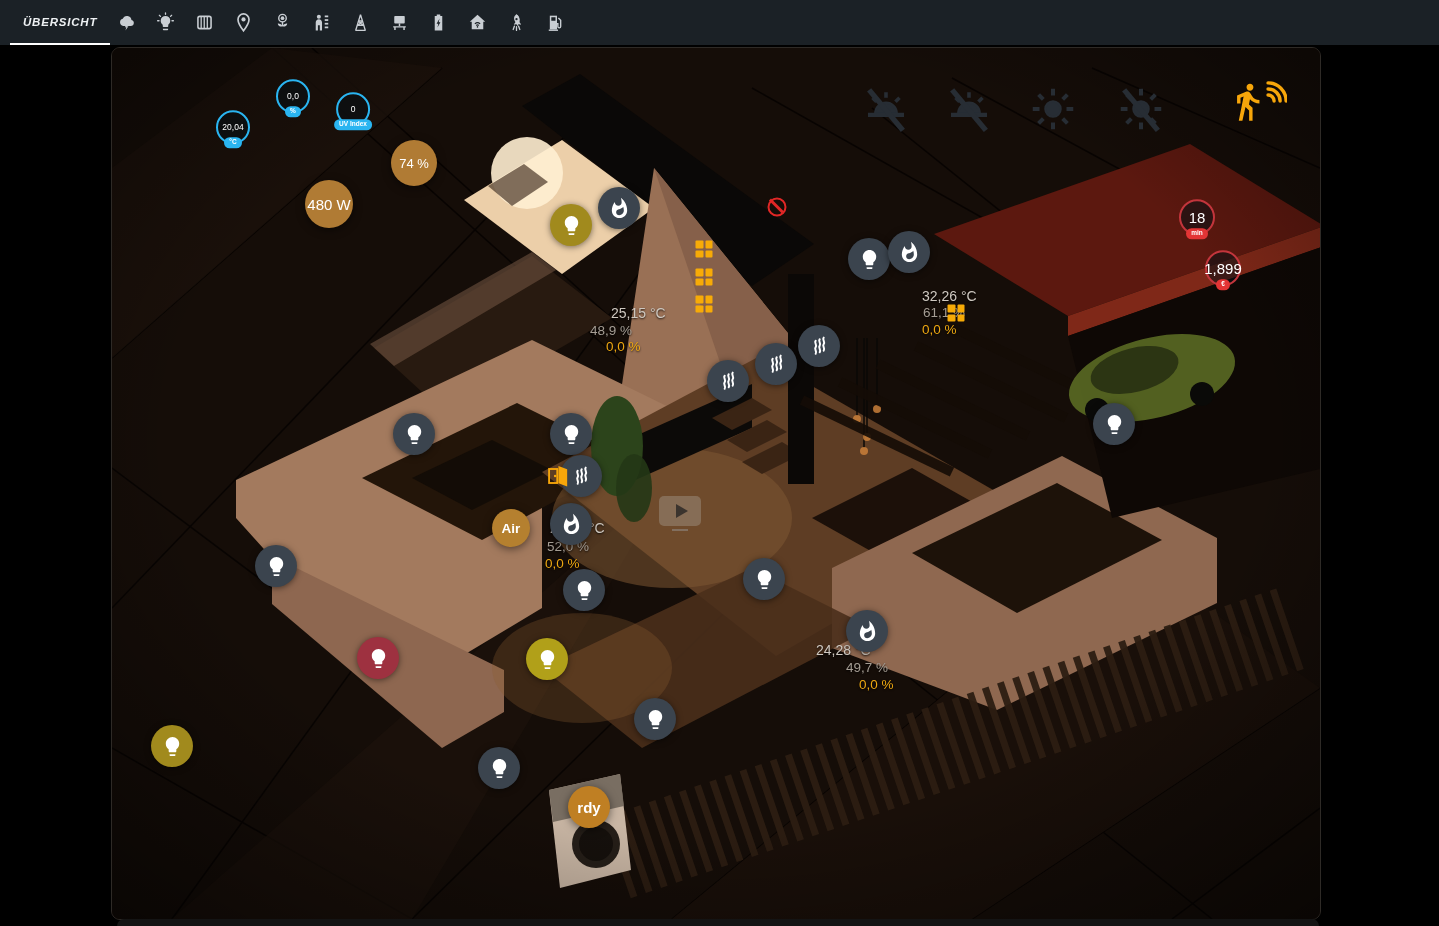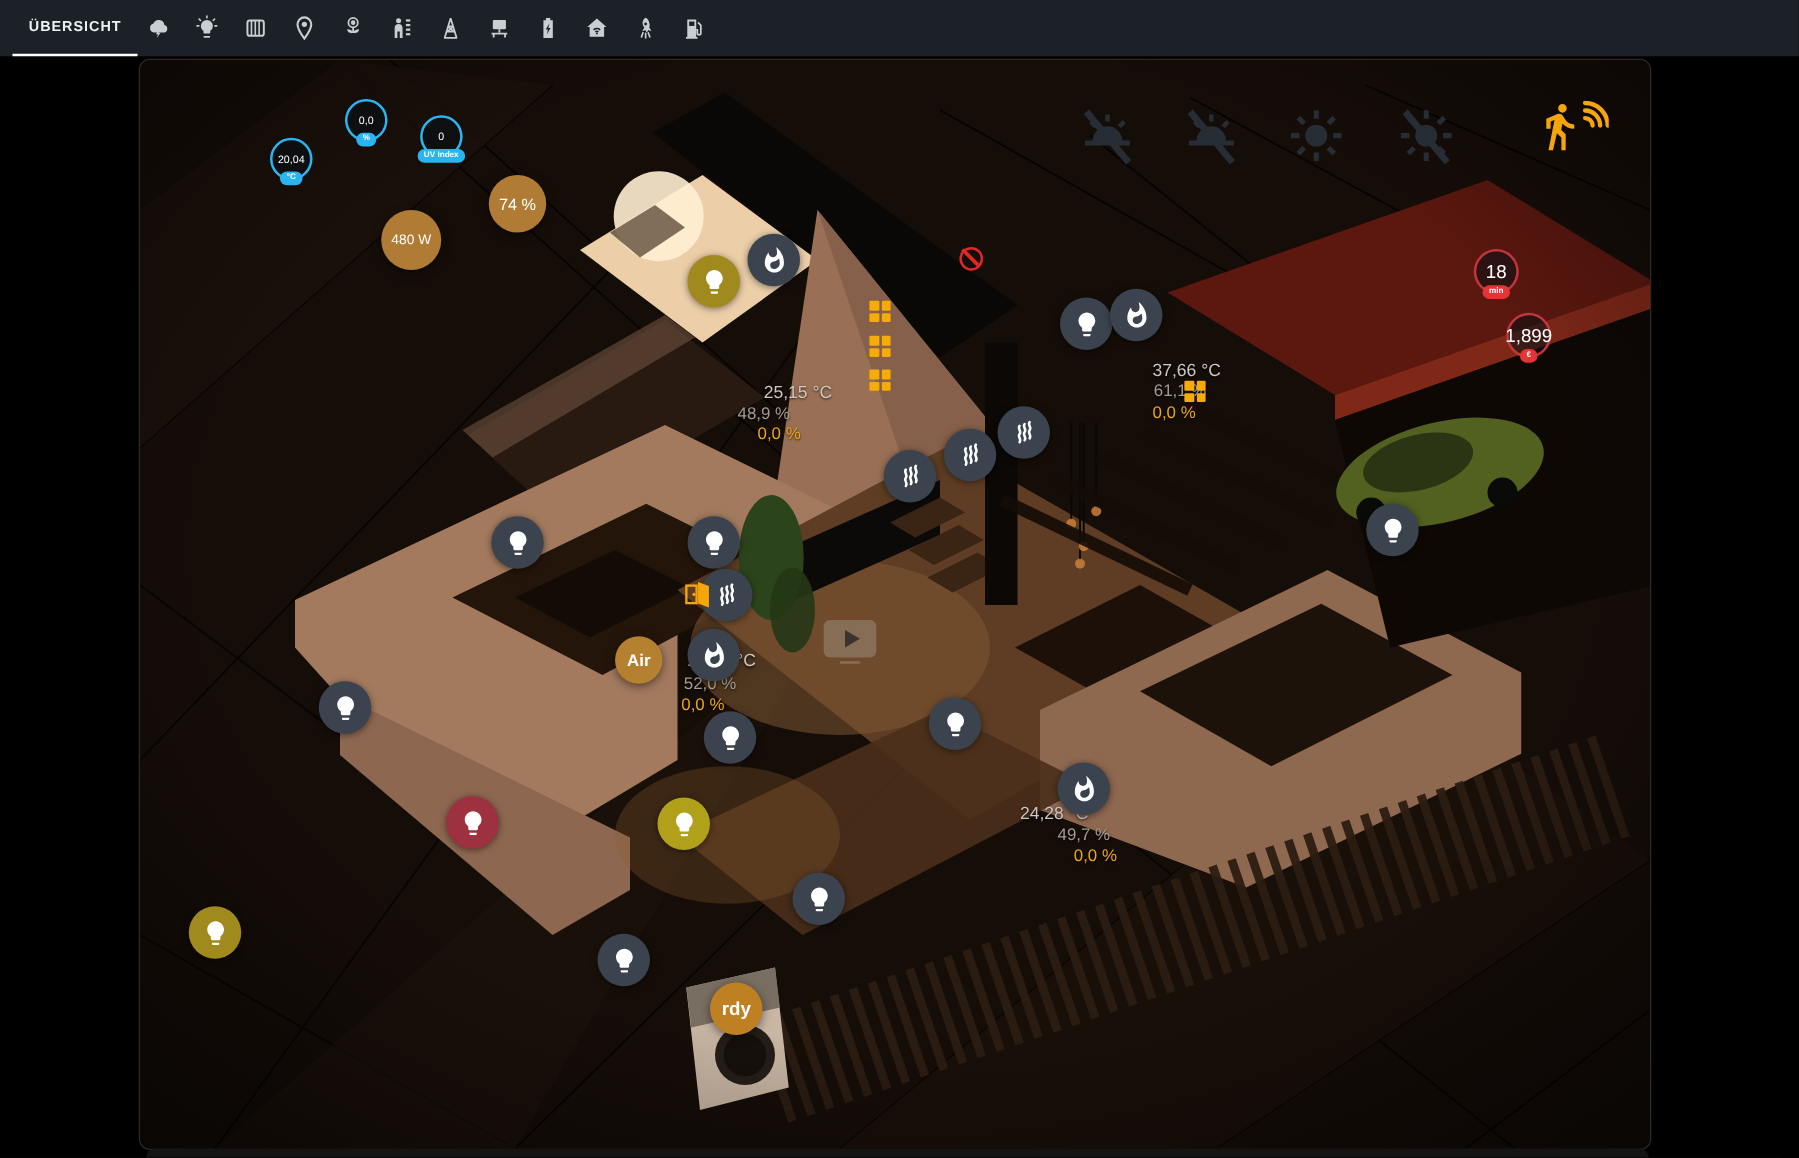--- a/index.html
+++ b/index.html
@@ -1,20 +1,20 @@
 <!DOCTYPE html>
 <html><head>
 <meta charset="utf-8">
 <style>
   html,body{margin:0;padding:0;background:#000;width:1439px;height:926px;overflow:hidden;
     font-family:"Liberation Sans",sans-serif;-webkit-font-smoothing:antialiased;}
   .topnav{position:absolute;left:0;top:0;width:1439px;height:45px;background:#1b2126;
     display:flex;align-items:stretch;z-index:20;}
   .tab{display:flex;align-items:center;margin-left:10px;padding:0 13px;border-bottom:2px solid #fff;
-    color:#eef1f3;font-size:11.5px;font-weight:700;letter-spacing:.8px;cursor:pointer;}
+    color:#eef1f3;font-size:11.5px;font-weight:700;letter-spacing:.8px;cursor:pointer;font-style:italic;}
   .nav-ics{display:flex;align-items:center;gap:15px;margin-left:4px;}
   .nav-ic{width:24px;height:24px;background:none;border:none;padding:0;color:#c9ced3;cursor:pointer;
     display:flex;align-items:center;justify-content:center;}
   .nav-ic svg{width:21px;height:21px;fill:currentColor;}
   .card{position:absolute;left:111px;top:47px;width:1208px;height:871px;background:#140d08;
     border:1px solid #2e2a26;border-radius:9px;overflow:hidden;}
   .scene{position:absolute;left:0;top:0;width:1208px;height:871px;z-index:0;}
   .next-card{position:absolute;left:117px;top:919px;width:1202px;height:7px;background:#141414;
     border-radius:7px 7px 0 0;}
   
@@ -365,21 +365,21 @@
   <div class="sensor" style="left:181px;top:50px">
     <div class="sc">0,0</div>
     <div class="sp">%</div>
   </div>
   <div class="sensor" style="left:241px;top:63px">
     <div class="sc">0</div>
     <div class="sp">UV Index</div>
   </div>
 
   <div class="obadge" style="left:302px;top:115px;width:46px;height:46px;font-size:13px">74 %</div>
-  <div class="obadge" style="left:217px;top:144px;width:48px;height:48px;font-size:11px">480 W</div>
+  <div class="obadge" style="left:217px;top:156px;width:48px;height:48px;font-size:15px">480 W</div>
 
   <div class="sensor red" style="left:1085px;top:171px">
     <div class="sc">18</div>
     <div class="sp">min</div>
   </div>
   <div class="sensor red" style="left:1111px;top:222px">
     <div class="sc">1,899</div>
     <div class="sp">€</div>
   </div>
 
@@ -527,21 +527,21 @@
   <div class="noentry" style="left:665px;top:159px"></div>
 
   <div class="play" style="left:568px;top:463px">
       <div class="tri"></div>
     </div>
 
   <span class="ro t" style="left:499px;top:257px">25,15 °C</span>
   <span class="ro h" style="left:478px;top:275px">48,9 %</span>
   <span class="ro p" style="left:494px;top:291px">0,0 %</span>
 
-  <span class="ro t" style="left:810px;top:240px">37,66 °C</span>
+  <span class="ro t" style="left:810px;top:240px">32,26 °C</span>
   <span class="ro h" style="left:811px;top:257px">61,1 %</span>
   <span class="ro p" style="left:810px;top:274px">0,0 %</span>
 
   <span class="ro t" style="left:438px;top:472px">23,73 °C</span>
   <span class="ro h" style="left:435px;top:491px">52,0 %</span>
   <span class="ro p" style="left:433px;top:508px">0,0 %</span>
 
   <span class="ro t" style="left:704px;top:594px">24,28 °C</span>
   <span class="ro h" style="left:734px;top:612px">49,7 %</span>
   <span class="ro p" style="left:747px;top:629px">0,0 %</span>

